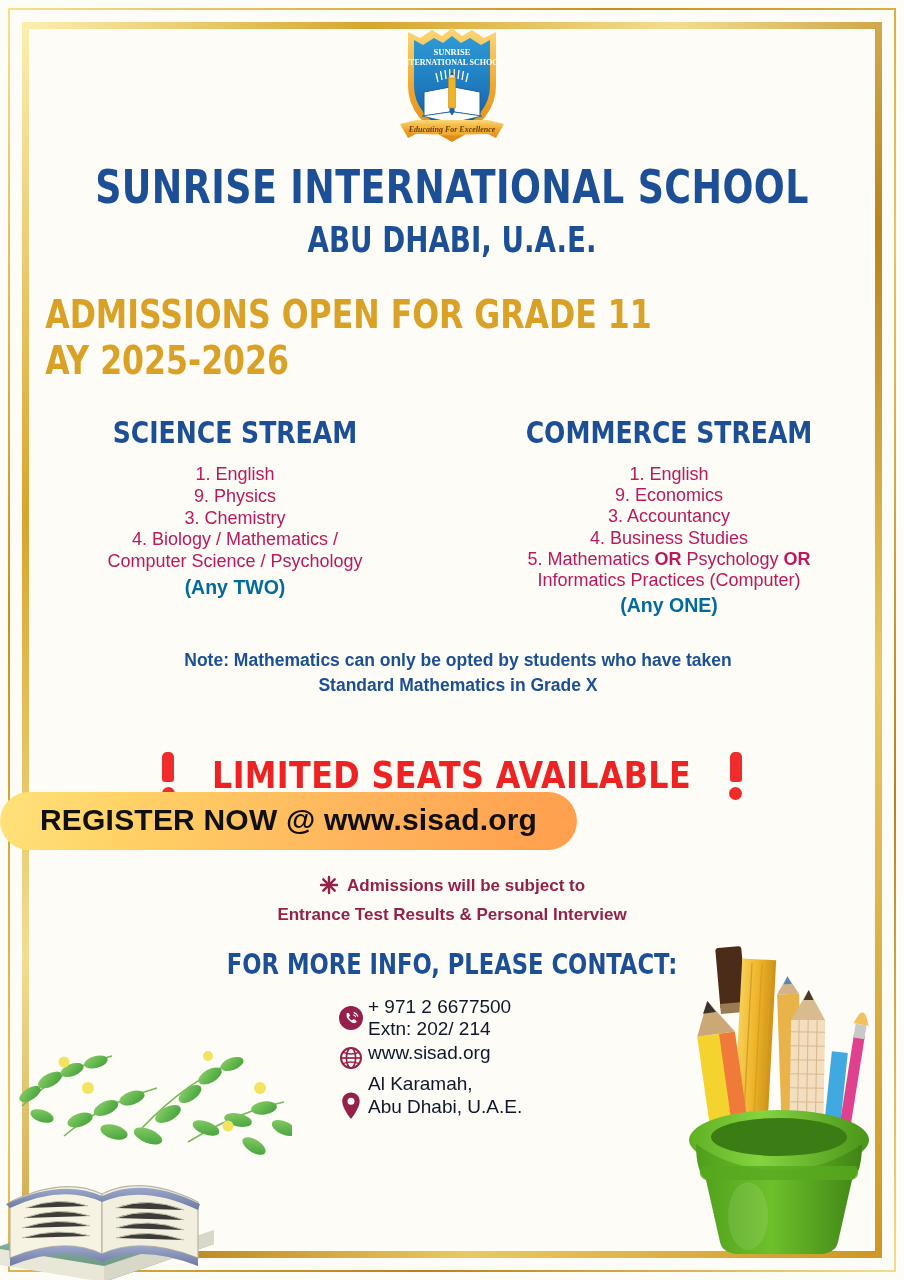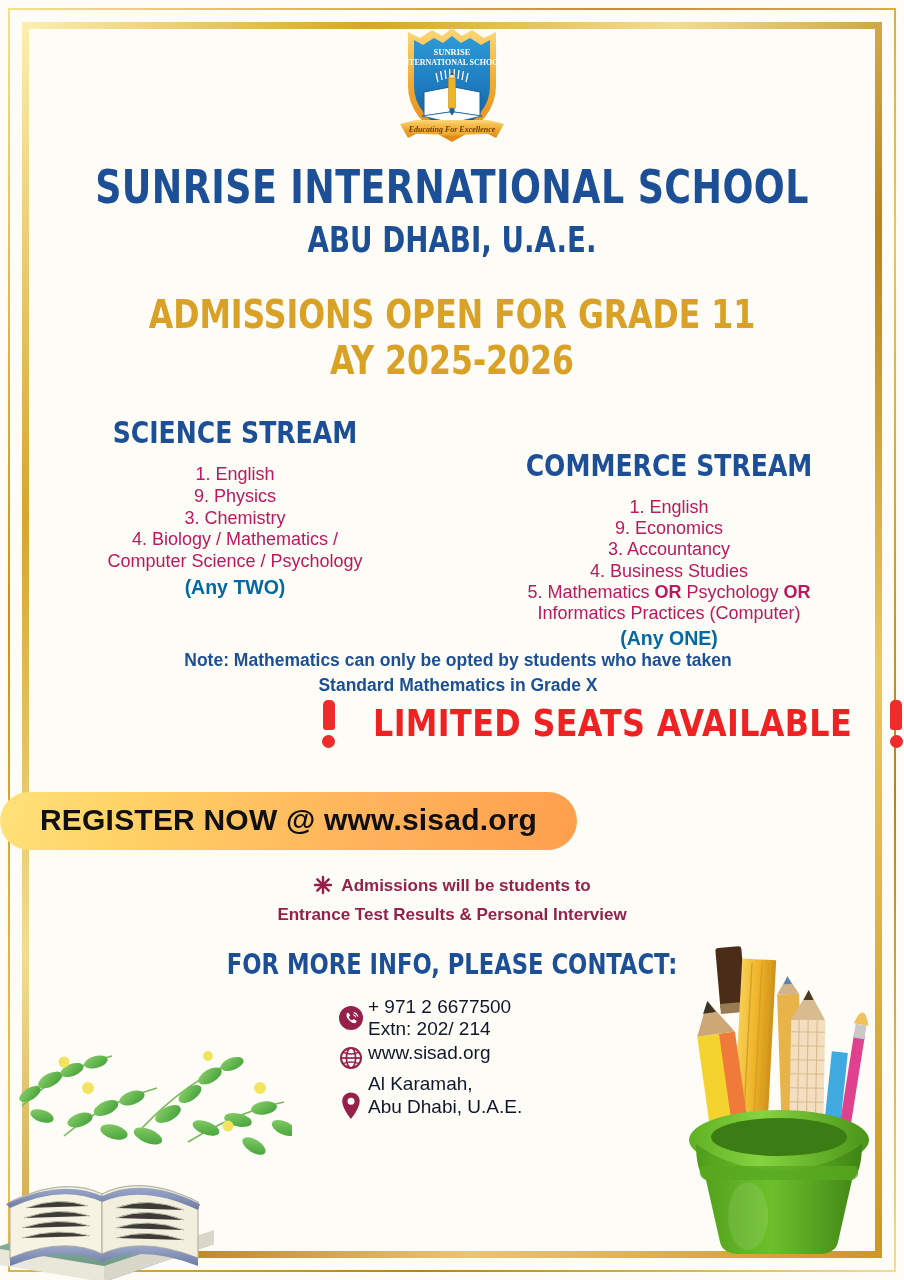--- a/index.html
+++ b/index.html
@@ -40,21 +40,21 @@
     font-family:"DejaVu Sans Condensed","Liberation Sans Narrow","Liberation Sans",sans-serif;
     font-weight:bold;font-size:46px;letter-spacing:0.5px;
     color:#1d4f96;line-height:1.02;
     transform:scaleX(0.88);transform-origin:center;
   }
   .school-city{
     font-family:"DejaVu Sans Condensed","Liberation Sans Narrow","Liberation Sans",sans-serif;
     font-weight:bold;font-size:35px;color:#1d4f96;margin-top:9px;
     transform:scaleX(0.88);transform-origin:center;
   }
-  .admissions-block{position:absolute;left:0;right:0;top:292px;text-align:center;}
+  .admissions-block{position:absolute;left:0;right:0;top:292px;}
   .adm-line{
     font-family:"DejaVu Sans Condensed","Liberation Sans Narrow","Liberation Sans",sans-serif;
     font-weight:bold;font-size:39px;color:#d9a126;line-height:1.18;
     transform:scaleX(0.9);transform-origin:center;
   }
 
   
   .streams{position:absolute;left:24px;right:24px;top:414px;display:flex;}
   .stream{flex:1;text-align:center;}
   .stream-title{
@@ -63,33 +63,33 @@
     transform:scaleX(0.9);transform-origin:center;
     margin-bottom:14px;
   }
   .stream ul{list-style:none;margin:0;padding:0;}
   .stream li{
     font-size:18px;color:#be185d;line-height:1.21;
     font-family:"Liberation Sans",sans-serif;
   }
   .stream .anynote{font-weight:bold;font-size:19.5px;color:#0369a1;margin-top:3px;}
   .col-sci{padding-right:8px;}
-  .col-com{padding-left:4px;margin-top:33px;}
+  .col-com{padding-left:4px;}
   .col-com li{line-height:1.18;}
 
   
   .note{
     position:absolute;left:0;right:0;top:648px;text-align:center;
     font-weight:bold;font-size:17.5px;color:#1d4f96;line-height:1.42;padding-left:12px;
   }
 
   
   .limited{
-    position:absolute;left:0;right:0;top:700px;
-    display:flex;align-items:center;justify-content:flex-end;gap:18px;
+    position:absolute;left:0;right:0;top:752px;
+    display:flex;align-items:center;justify-content:center;gap:18px;
   }
   .limited-text{
     font-family:"DejaVu Sans Condensed","Liberation Sans Narrow","Liberation Sans",sans-serif;
     font-weight:bold;font-size:38px;color:#ee2222;letter-spacing:0.4px;
     transform:scaleX(0.93);transform-origin:center;
   }
   .bang{width:16px;height:46px;position:relative;display:inline-block;}
   .bang::before{
     content:"";position:absolute;left:2px;top:0;width:12px;height:30px;
     background:#ef2b2b;border-radius:5px 5px 3px 3px;
@@ -250,21 +250,21 @@
       <span class="sparkle">
         <svg width="20" height="20" viewBox="0 0 20 20">
           <g stroke="#95214a" stroke-width="2.4" stroke-linecap="round">
             <line x1="10" y1="2" x2="10" y2="18"></line>
             <line x1="2" y1="10" x2="18" y2="10"></line>
             <line x1="4.3" y1="4.3" x2="15.7" y2="15.7"></line>
             <line x1="15.7" y1="4.3" x2="4.3" y2="15.7"></line>
           </g>
         </svg>
       </span>
-      <span>Admissions will be students to</span>
+      <span>Admissions will be subject to</span>
     </div>
     <div>Entrance Test Results &amp; Personal Interview</div>
   </div>
 
   <div class="contact-title">FOR MORE INFO, PLEASE CONTACT:</div>
 
   <div class="contact-list">
     <div class="c-row phone">
       <span class="c-ico">
         <svg width="26" height="26" viewBox="0 0 26 26">

